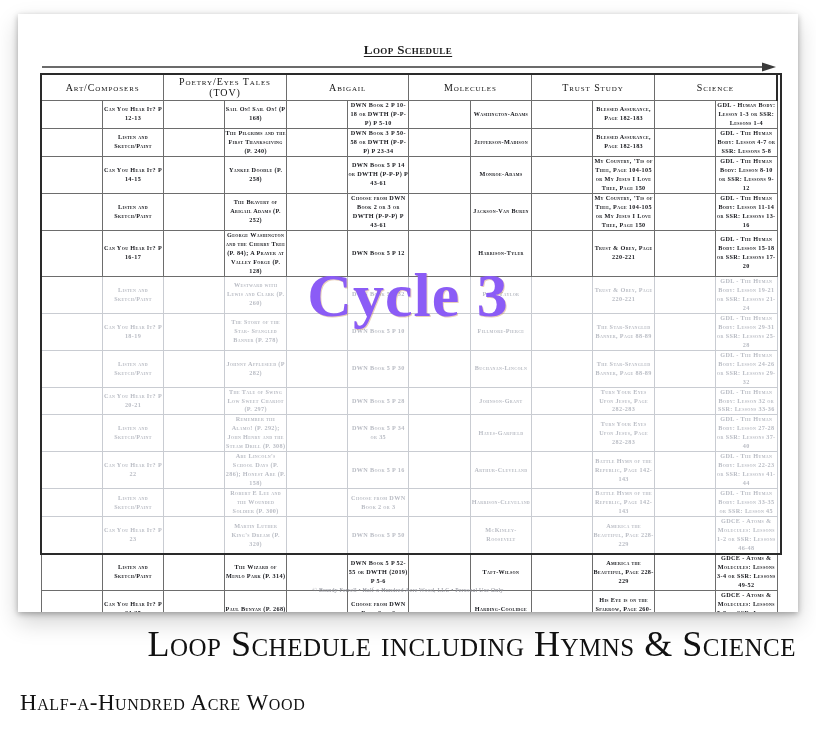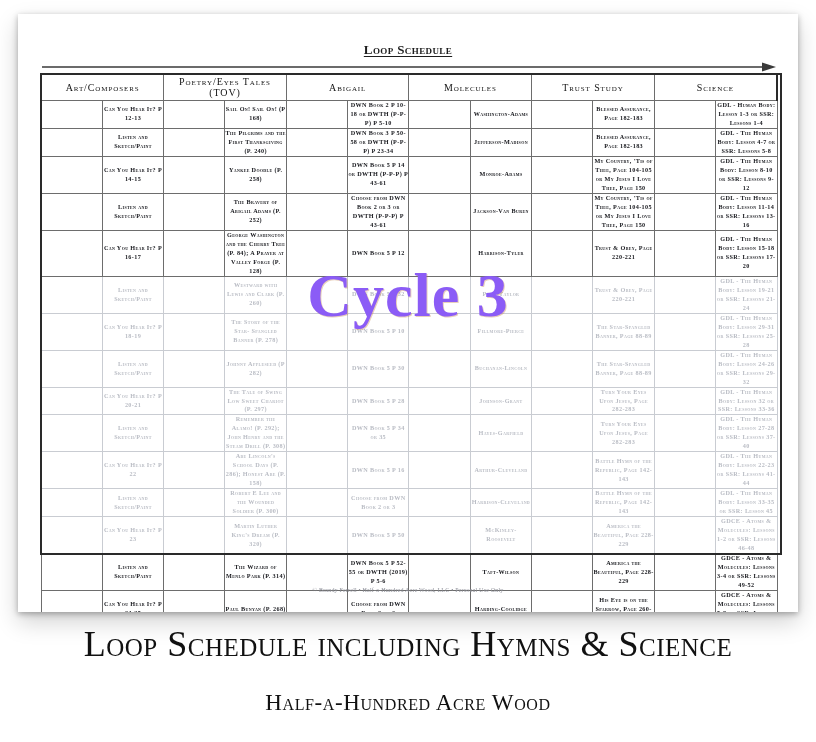--- a/index.html
+++ b/index.html
@@ -118,31 +118,31 @@
   }
 
   
   .caption{
     position:absolute;left:20px;top:626px;width:776px;
     font-family:"Liberation Serif", serif;
     font-variant:small-caps;
     font-size:36px;
     line-height:1;
     color:#111111;
-    text-align:center;
+    text-align:right;
     letter-spacing:.5px;
     white-space:nowrap;
   }
   .subcaption{
     position:absolute;left:20px;top:690px;width:776px;
     font-family:"Liberation Serif", serif;
     font-variant:small-caps;
     font-size:23px;
     color:#111111;
-    text-align:center;
+    text-align:left;
     letter-spacing:.6px;
   }
 </style>
 </head>
 <body>
 
 <div id="sheet">
   <div id="sheet-inner">
 
     <div class="doc-title">Loop Schedule</div>

